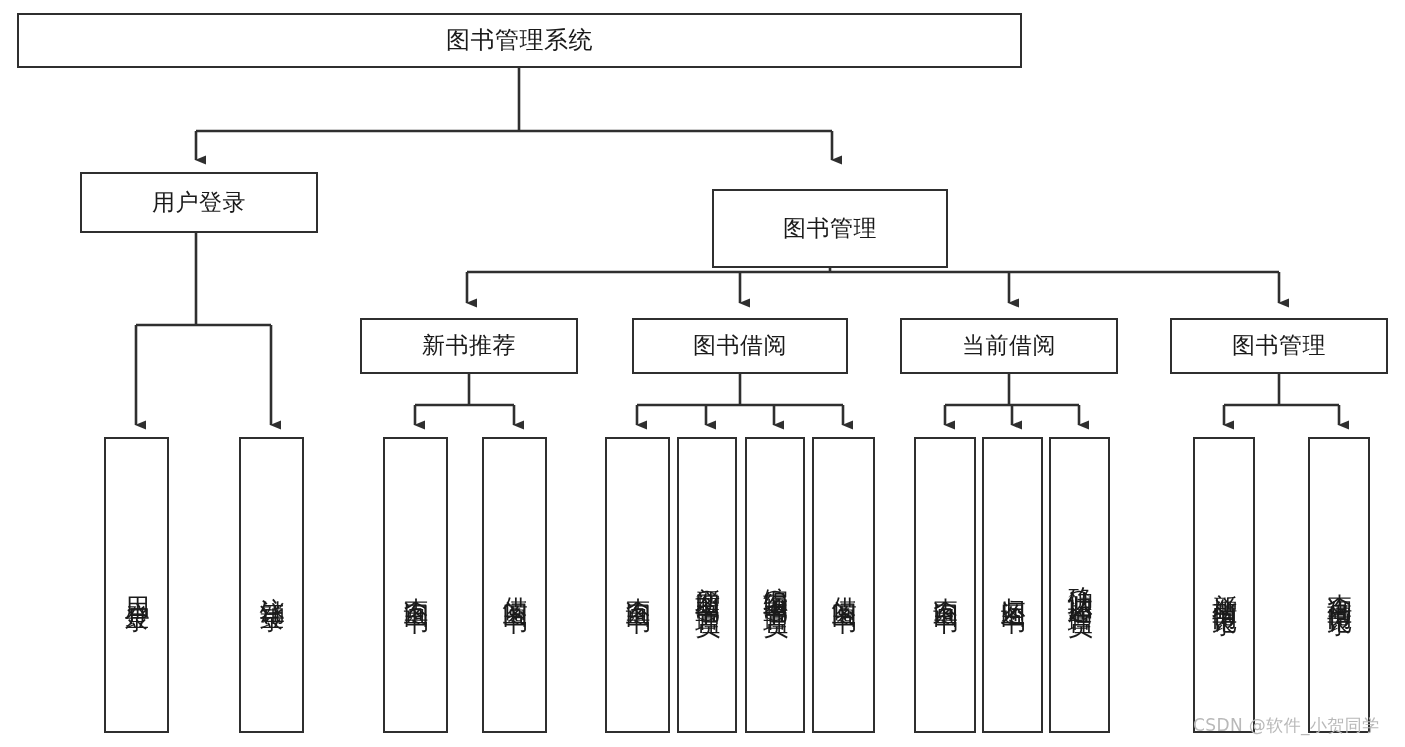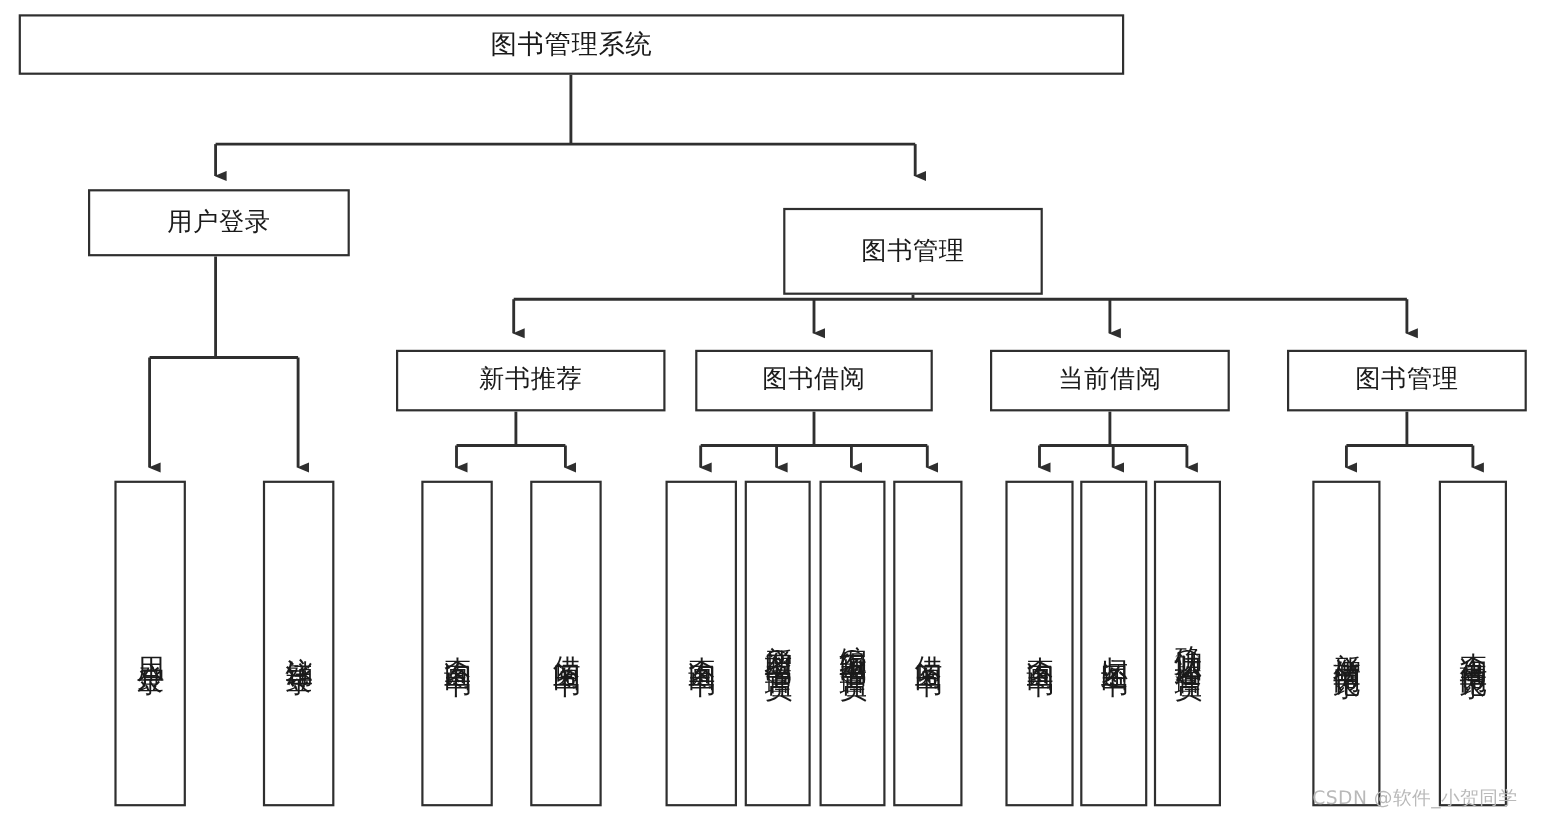--- a/index.html
+++ b/index.html
@@ -134,21 +134,21 @@
     <span class="label">图书管理系统</span>
   </div>
 
   <div class="node horiz" style="left:80px; top:172px; width:238px; height:61px;">
     <span class="label">用户登录</span>
   </div>
   <div class="node horiz" style="left:712px; top:189px; width:236px; height:79px;">
     <span class="label">图书管理</span>
   </div>
 
-  <div class="node horiz" style="left:360px; top:318px; width:245px; height:56px;">
+  <div class="node horiz" style="left:360px; top:318px; width:218px; height:56px;">
     <span class="label">新书推荐</span>
   </div>
   <div class="node horiz" style="left:632px; top:318px; width:216px; height:56px;">
     <span class="label">图书借阅</span>
   </div>
   <div class="node horiz" style="left:900px; top:318px; width:218px; height:56px;">
     <span class="label">当前借阅</span>
   </div>
   <div class="node horiz" style="left:1170px; top:318px; width:218px; height:56px;">
     <span class="label">图书管理</span>

